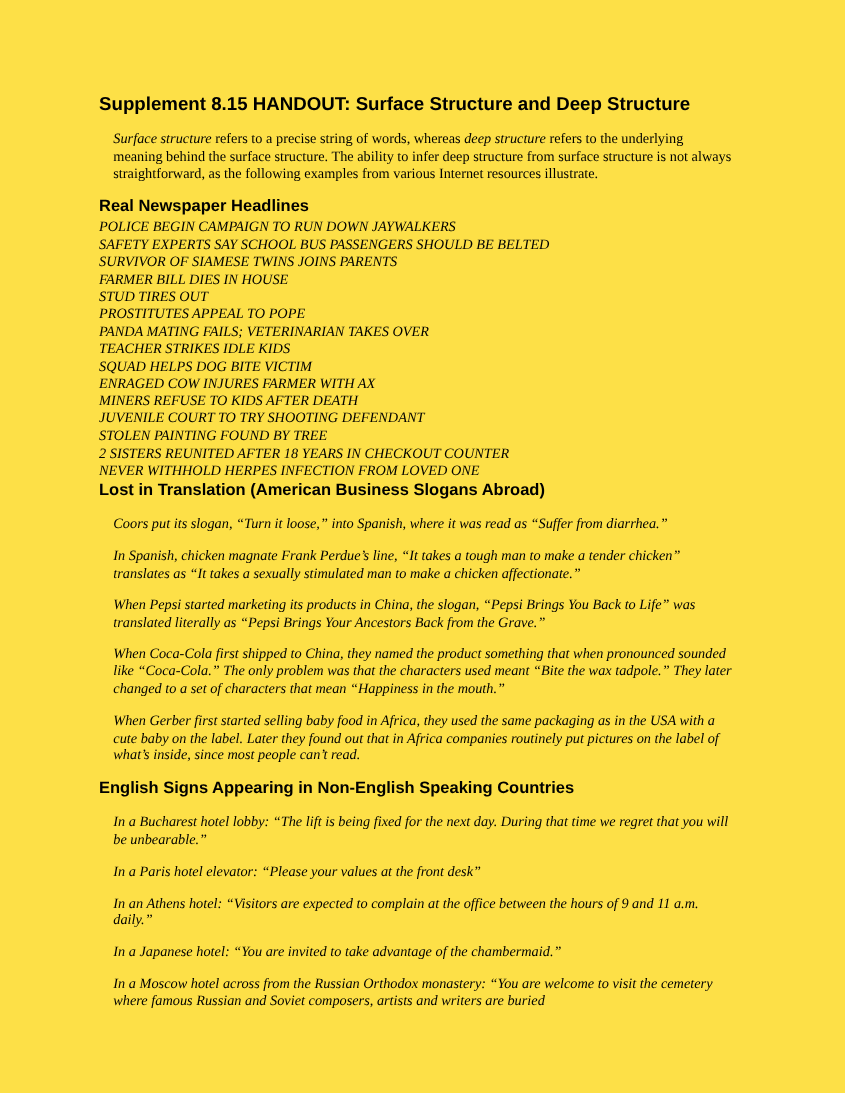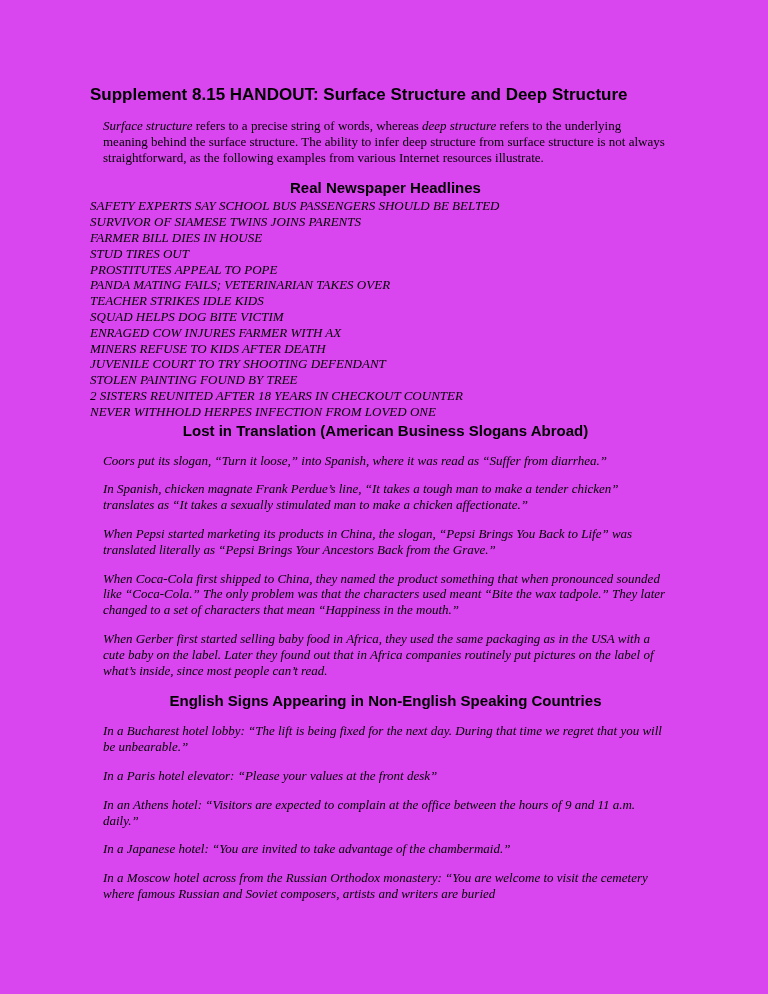--- a/index.html
+++ b/index.html
@@ -4,42 +4,41 @@
 <style>
   html, body {
     margin: 0;
     padding: 0;
     background: #ffffff;
   }
   .doc-page {
     width: 768px;
     height: 994px;
     box-sizing: border-box;
-    background: #d946ef;
+    background: #fde047;
     padding: 84px 87px 0 90px;
     overflow: hidden;
     color: #000000;
   }
   .doc-title {
     font-family: "Liberation Sans", sans-serif;
     font-weight: bold;
     font-size: 17px;
     line-height: 21px;
     margin: 0 0 2px 0;
     max-width: 540px;
     color: #000;
   }
   .section-heading {
     font-family: "Liberation Sans", sans-serif;
     font-weight: bold;
     font-size: 15px;
     line-height: 19px;
     margin: 1px 0 1px 0;
     color: #000;
-    text-align: center;
   }
   .body-text {
     font-family: "Liberation Serif", serif;
     font-size: 13px;
     line-height: 15.8px;
     margin: 13px;
     color: #000;
   }
   .intro-para { font-style: normal; }
   .intro-para em { font-style: italic; }
@@ -51,20 +50,21 @@
 
 <div class="doc-page">
 
   <h1 class="doc-title">Supplement 8.15 HANDOUT: Surface Structure and Deep Structure</h1>
 
   <p class="body-text intro-para"><em>Surface structure</em><span> refers to a precise string of words, whereas </span><em>deep structure</em><span> refers to the underlying meaning behind the surface structure. The ability to infer deep structure from surface structure is not always straightforward, as the following examples from various Internet resources illustrate.</span></p>
 
   <h2 class="section-heading">Real Newspaper Headlines</h2>
 
   <div class="headline-list">
+    <p class="body-text ital">POLICE BEGIN CAMPAIGN TO RUN DOWN JAYWALKERS</p>
     <p class="body-text ital">SAFETY EXPERTS SAY SCHOOL BUS PASSENGERS SHOULD BE BELTED</p>
     <p class="body-text ital">SURVIVOR OF SIAMESE TWINS JOINS PARENTS</p>
     <p class="body-text ital">FARMER BILL DIES IN HOUSE</p>
     <p class="body-text ital">STUD TIRES OUT</p>
     <p class="body-text ital">PROSTITUTES APPEAL TO POPE</p>
     <p class="body-text ital">PANDA MATING FAILS; VETERINARIAN TAKES OVER</p>
     <p class="body-text ital">TEACHER STRIKES IDLE KIDS</p>
     <p class="body-text ital">SQUAD HELPS DOG BITE VICTIM</p>
     <p class="body-text ital">ENRAGED COW INJURES FARMER WITH AX</p>
     <p class="body-text ital">MINERS REFUSE TO KIDS AFTER DEATH</p>

